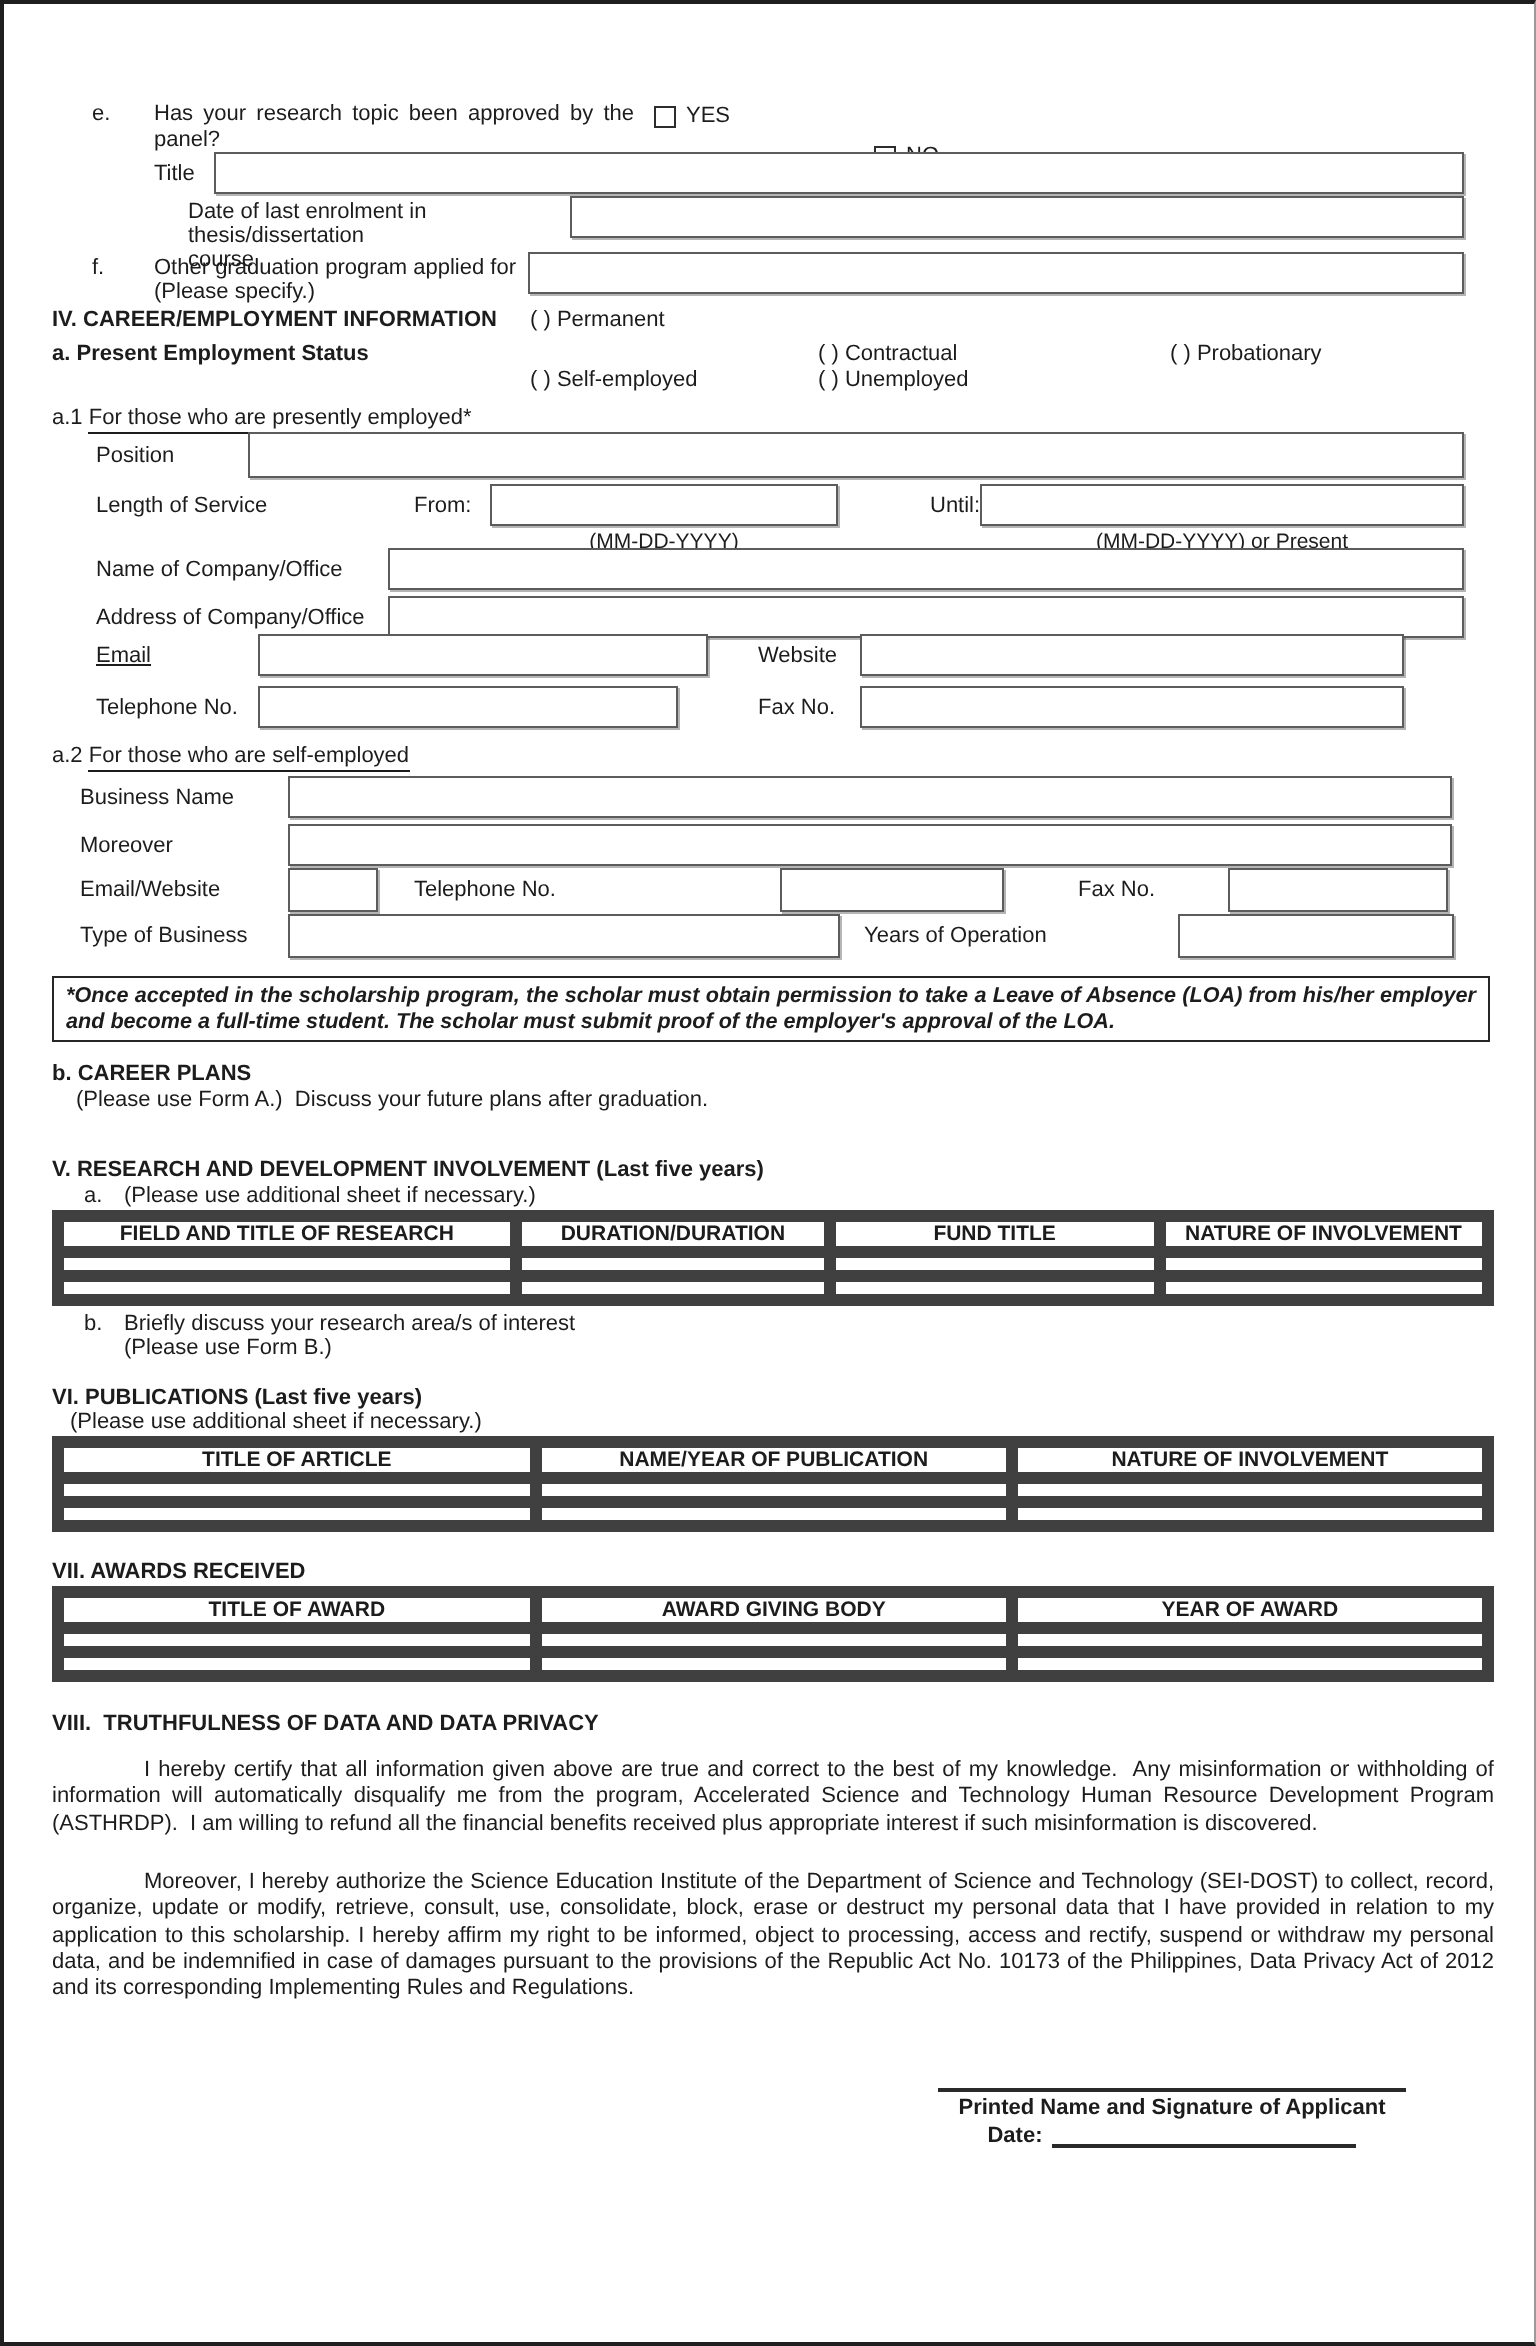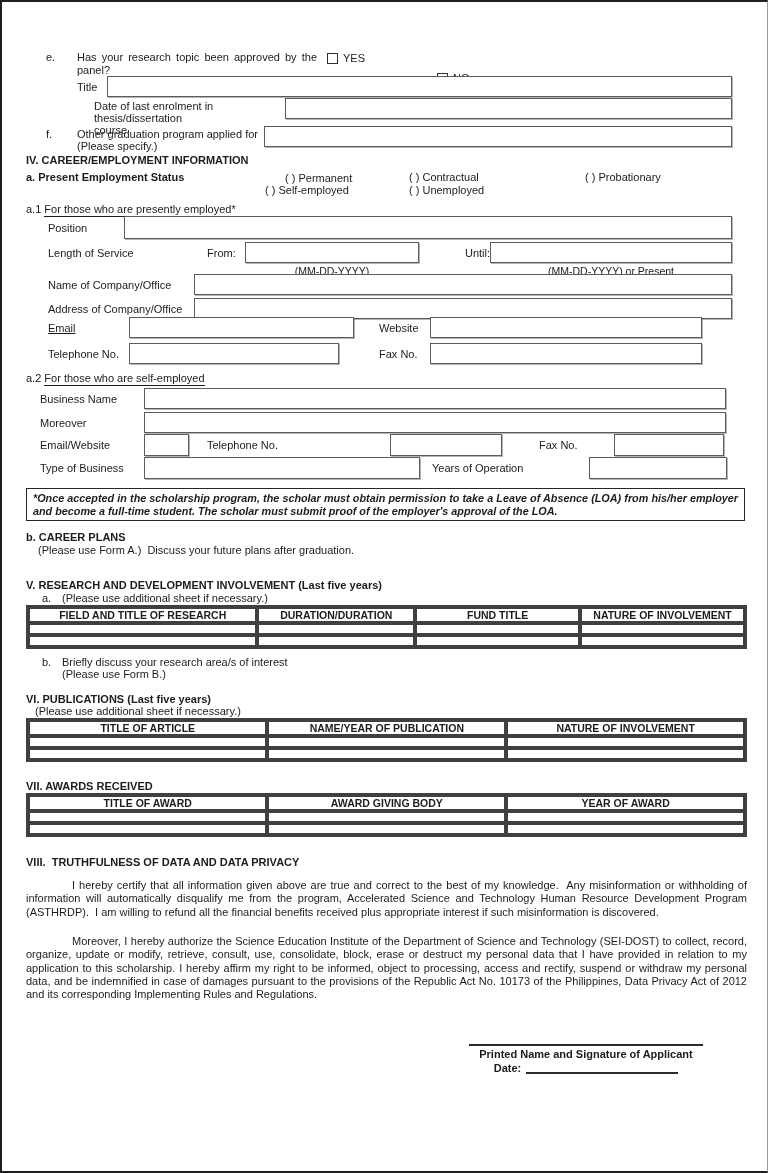--- a/index.html
+++ b/index.html
@@ -15,21 +15,21 @@
   .u{border-bottom:1px solid #1c1c1c;padding-bottom:1px;}
   .pre{white-space:pre-wrap;}
   .just{text-align:justify;}
   .jlast{text-align:justify;text-align-last:justify;}
   .box{background:#fff;border:1px solid #5c5c5c;box-shadow:1px 1px 0 rgba(90,90,90,.45);box-sizing:border-box;height:21px;}
   .cbrow{display:inline-flex;align-items:center;gap:5px;}
   .cb{display:inline-block;width:9px;height:9px;border:1px solid #2d2d2d;background:#fff;}
   .note-box{box-sizing:border-box;border:1px solid #262626;padding:3px 6px;font-size:10.8px;line-height:12.5px;}
   .para{width:721px;font-size:11px;line-height:13.3px;text-align:justify;text-indent:46px;}
   table.ft{border-collapse:collapse;table-layout:fixed;width:721px;border:2px solid #3a3a3a;}
-  table.ft th,table.ft td{border:4px solid #404040;padding:0 3px;box-sizing:border-box;}
+  table.ft th,table.ft td{border:6px solid #404040;padding:0 3px;box-sizing:border-box;}
   table.ft th{font-size:10.5px;font-weight:bold;text-align:center;height:16px;}
   table.ft td{height:12px;}
   .sig{box-sizing:border-box;border-top:2px solid #2a2a2a;text-align:center;}
   .dline{display:inline-block;width:152px;height:11px;border-bottom:2px solid #2a2a2a;margin-left:5px;}
   .hint{text-align:center;font-size:10.5px;}
 </style>
 </head>
 <body>
 
 <div class="page">
@@ -57,21 +57,21 @@
 
   <div class="abs" style="left:44px;top:126px;">f.</div>
   <div class="abs" style="left:75px;top:126px;width:190px;">
     <div>Other graduation program applied for</div>
     <div>(Please specify.)</div>
   </div>
   <div class="abs box" style="left:262px;top:124px;width:468px;"></div>
 
   <div class="abs b" style="left:24px;top:152px;">IV. CAREER/EMPLOYMENT INFORMATION</div>
   <div class="abs b" style="left:24px;top:169px;">a. Present Employment Status</div>
-  <div class="abs" style="left:263px;top:170px;margin-left:20px;">( ) Permanent</div>
+  <div class="abs" style="left:263px;top:152px;">( ) Permanent</div>
   <div class="abs" style="left:407px;top:169px;">( ) Contractual</div>
   <div class="abs" style="left:583px;top:169px;">( ) Probationary</div>
   <div class="abs" style="left:263px;top:182px;">( ) Self-employed</div>
   <div class="abs" style="left:407px;top:182px;">( ) Unemployed</div>
 
   <div class="abs" style="left:24px;top:201px;">
     <span>a.1</span>
     <span class="u">For those who are presently employed*</span>
   </div>
 

